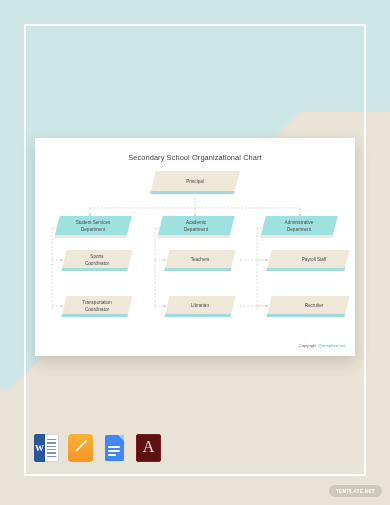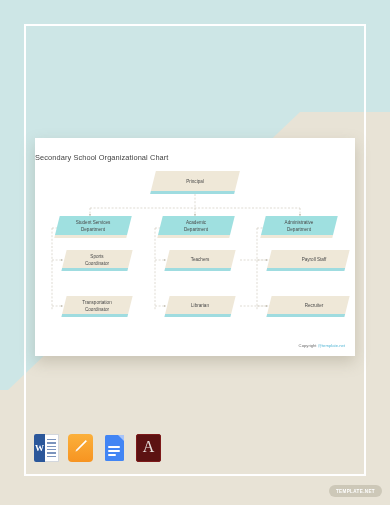--- a/index.html
+++ b/index.html
@@ -52,21 +52,21 @@
     width: 320px;
     height: 218px;
     background: #ffffff;
     box-shadow: 0 6px 14px rgba(120,110,90,.28);
   }
 
   #chart-title {
     position: absolute;
     left: 0; right: 0;
     top: 15px;
-    text-align: left;
+    text-align: center;
     font-size: 7.4px;
     color: #3f3f3f;
     letter-spacing: .1px;
   }
 
   
   #wires {
     position: absolute;
     left: 0; top: 0;
     width: 320px; height: 218px;

